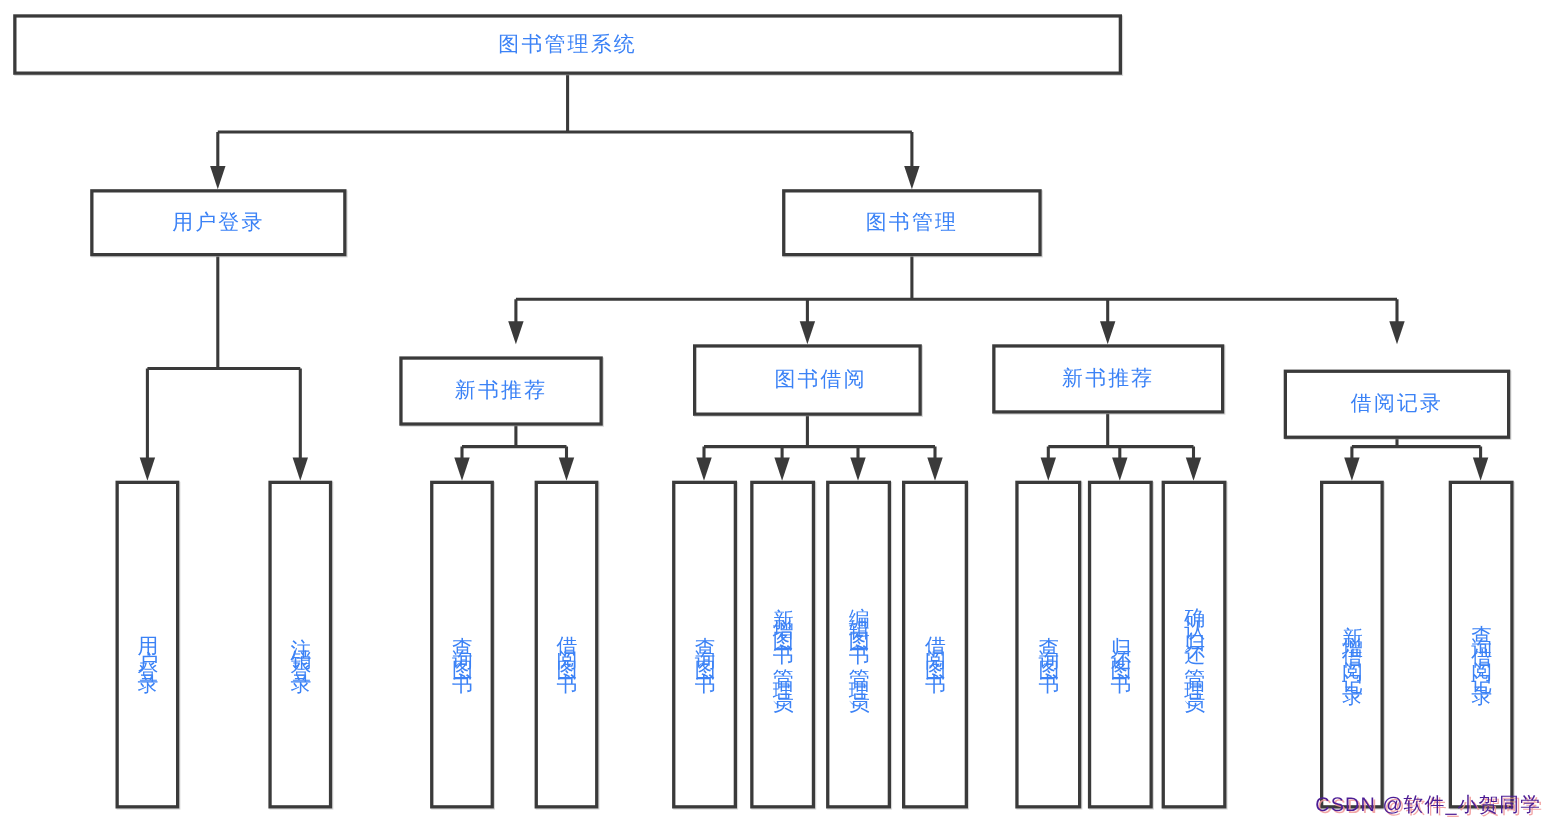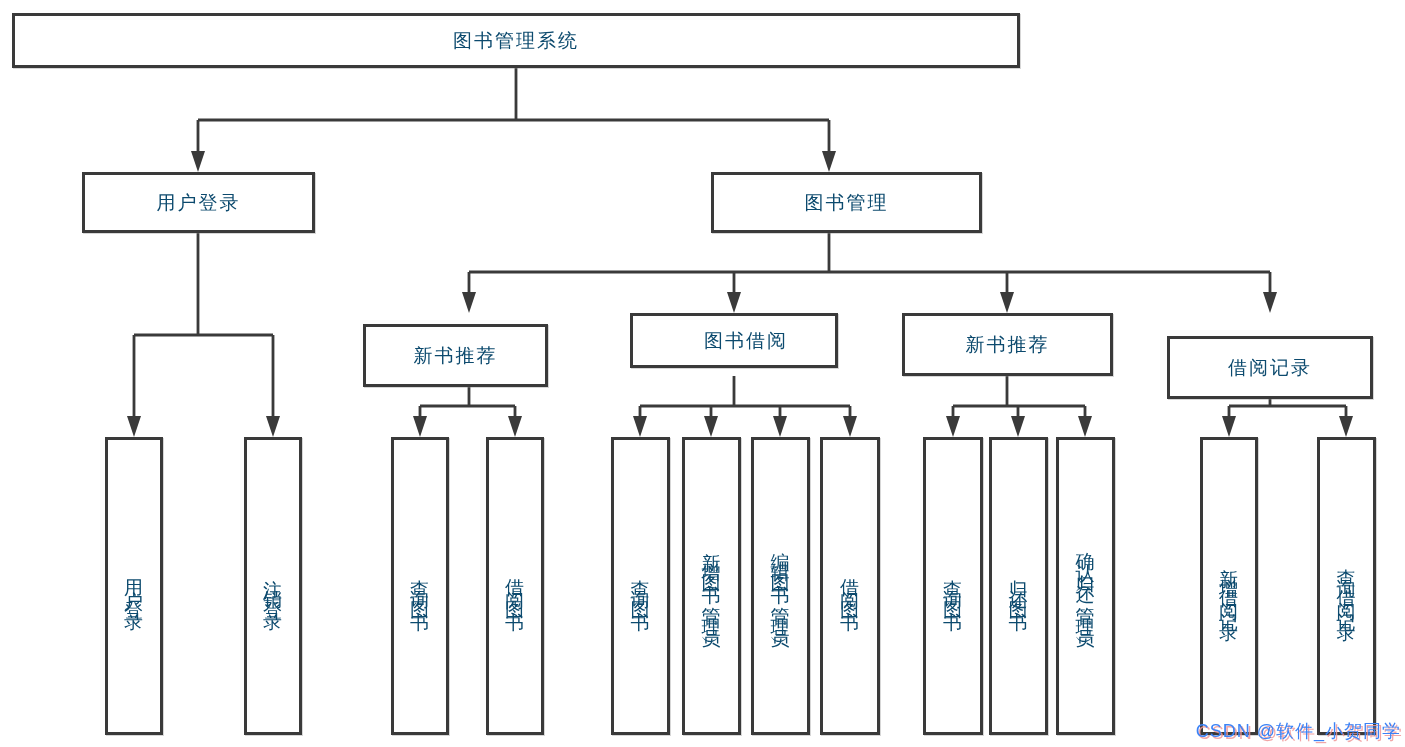--- a/index.html
+++ b/index.html
@@ -23,21 +23,21 @@
     height: 747px;
   }
   .box {
     position: absolute;
     box-sizing: border-box;
     background: #ffffff;
     border: 3px solid #3a3a3a;
     display: flex;
     align-items: center;
     justify-content: center;
-    color: #0c4a6e;
+    color: #3b82f6;
     box-shadow: 1px 1px 0 rgba(140,140,140,0.35);
   }
   .h-box {
     font-size: 19px;
     font-weight: 500;
     letter-spacing: 2px;
     line-height: 1;
   }
   .v-box {
     writing-mode: vertical-rl;
@@ -47,21 +47,21 @@
     letter-spacing: 11px;
     line-height: 1;
   }
   .v-box span { display: block; }
   .watermark {
     position: absolute;
     right: 4px;
     bottom: 4px;
     font-size: 18px;
     letter-spacing: 1px;
-    color: #3b82f6;
+    color: #4c1d95;
     text-shadow: 2px 2px 0 rgba(240,150,150,0.85);
     white-space: nowrap;
   }
 </style>
 </head>
 <body>
 
 <div class="canvas">
 
   <svg class="connectors" viewBox="0 0 1405 747" xmlns="http://www.w3.org/2000/svg" aria-hidden="true">
@@ -107,24 +107,24 @@
       <polygon points="1078,416 1092,416 1085,437"></polygon>
 
       <polygon points="1222,416 1236,416 1229,437"></polygon>
       <polygon points="1339,416 1353,416 1346,437"></polygon>
     </g>
   </svg>
 
   <div class="box h-box" style="left:12px; top:13px; width:1008px; height:55px;">图书管理系统</div>
 
   <div class="box h-box" style="left:82px; top:172px; width:233px; height:61px;">用户登录</div>
-  <div class="box h-box" style="left:711px; top:172px; width:271px; height:61px;">图书管理</div>
+  <div class="box h-box" style="left:711px; top:172px; width:236px; height:61px;">图书管理</div>
 
   <div class="box h-box" style="left:363px; top:324px; width:185px; height:63px;">新书推荐</div>
-  <div class="box h-box" style="left:630px; top:313px; width:208px; height:55px;padding-left:24px;">图书借阅</div>
+  <div class="box h-box" style="left:630px; top:313px; width:208px; height:65px;padding-left:24px;">图书借阅</div>
   <div class="box h-box" style="left:902px; top:313px; width:211px; height:63px;">新书推荐</div>
   <div class="box h-box" style="left:1167px; top:313px; width:206px; height:63px;margin-top:23px;">借阅记录</div>
 
   <div class="box v-box" style="left:105px; top:437px; width:58px; height:298px;">
     <span>用户登录</span>
   </div>
   <div class="box v-box" style="left:244px; top:437px; width:58px; height:298px;">
     <span>注销登录</span>
   </div>
 

